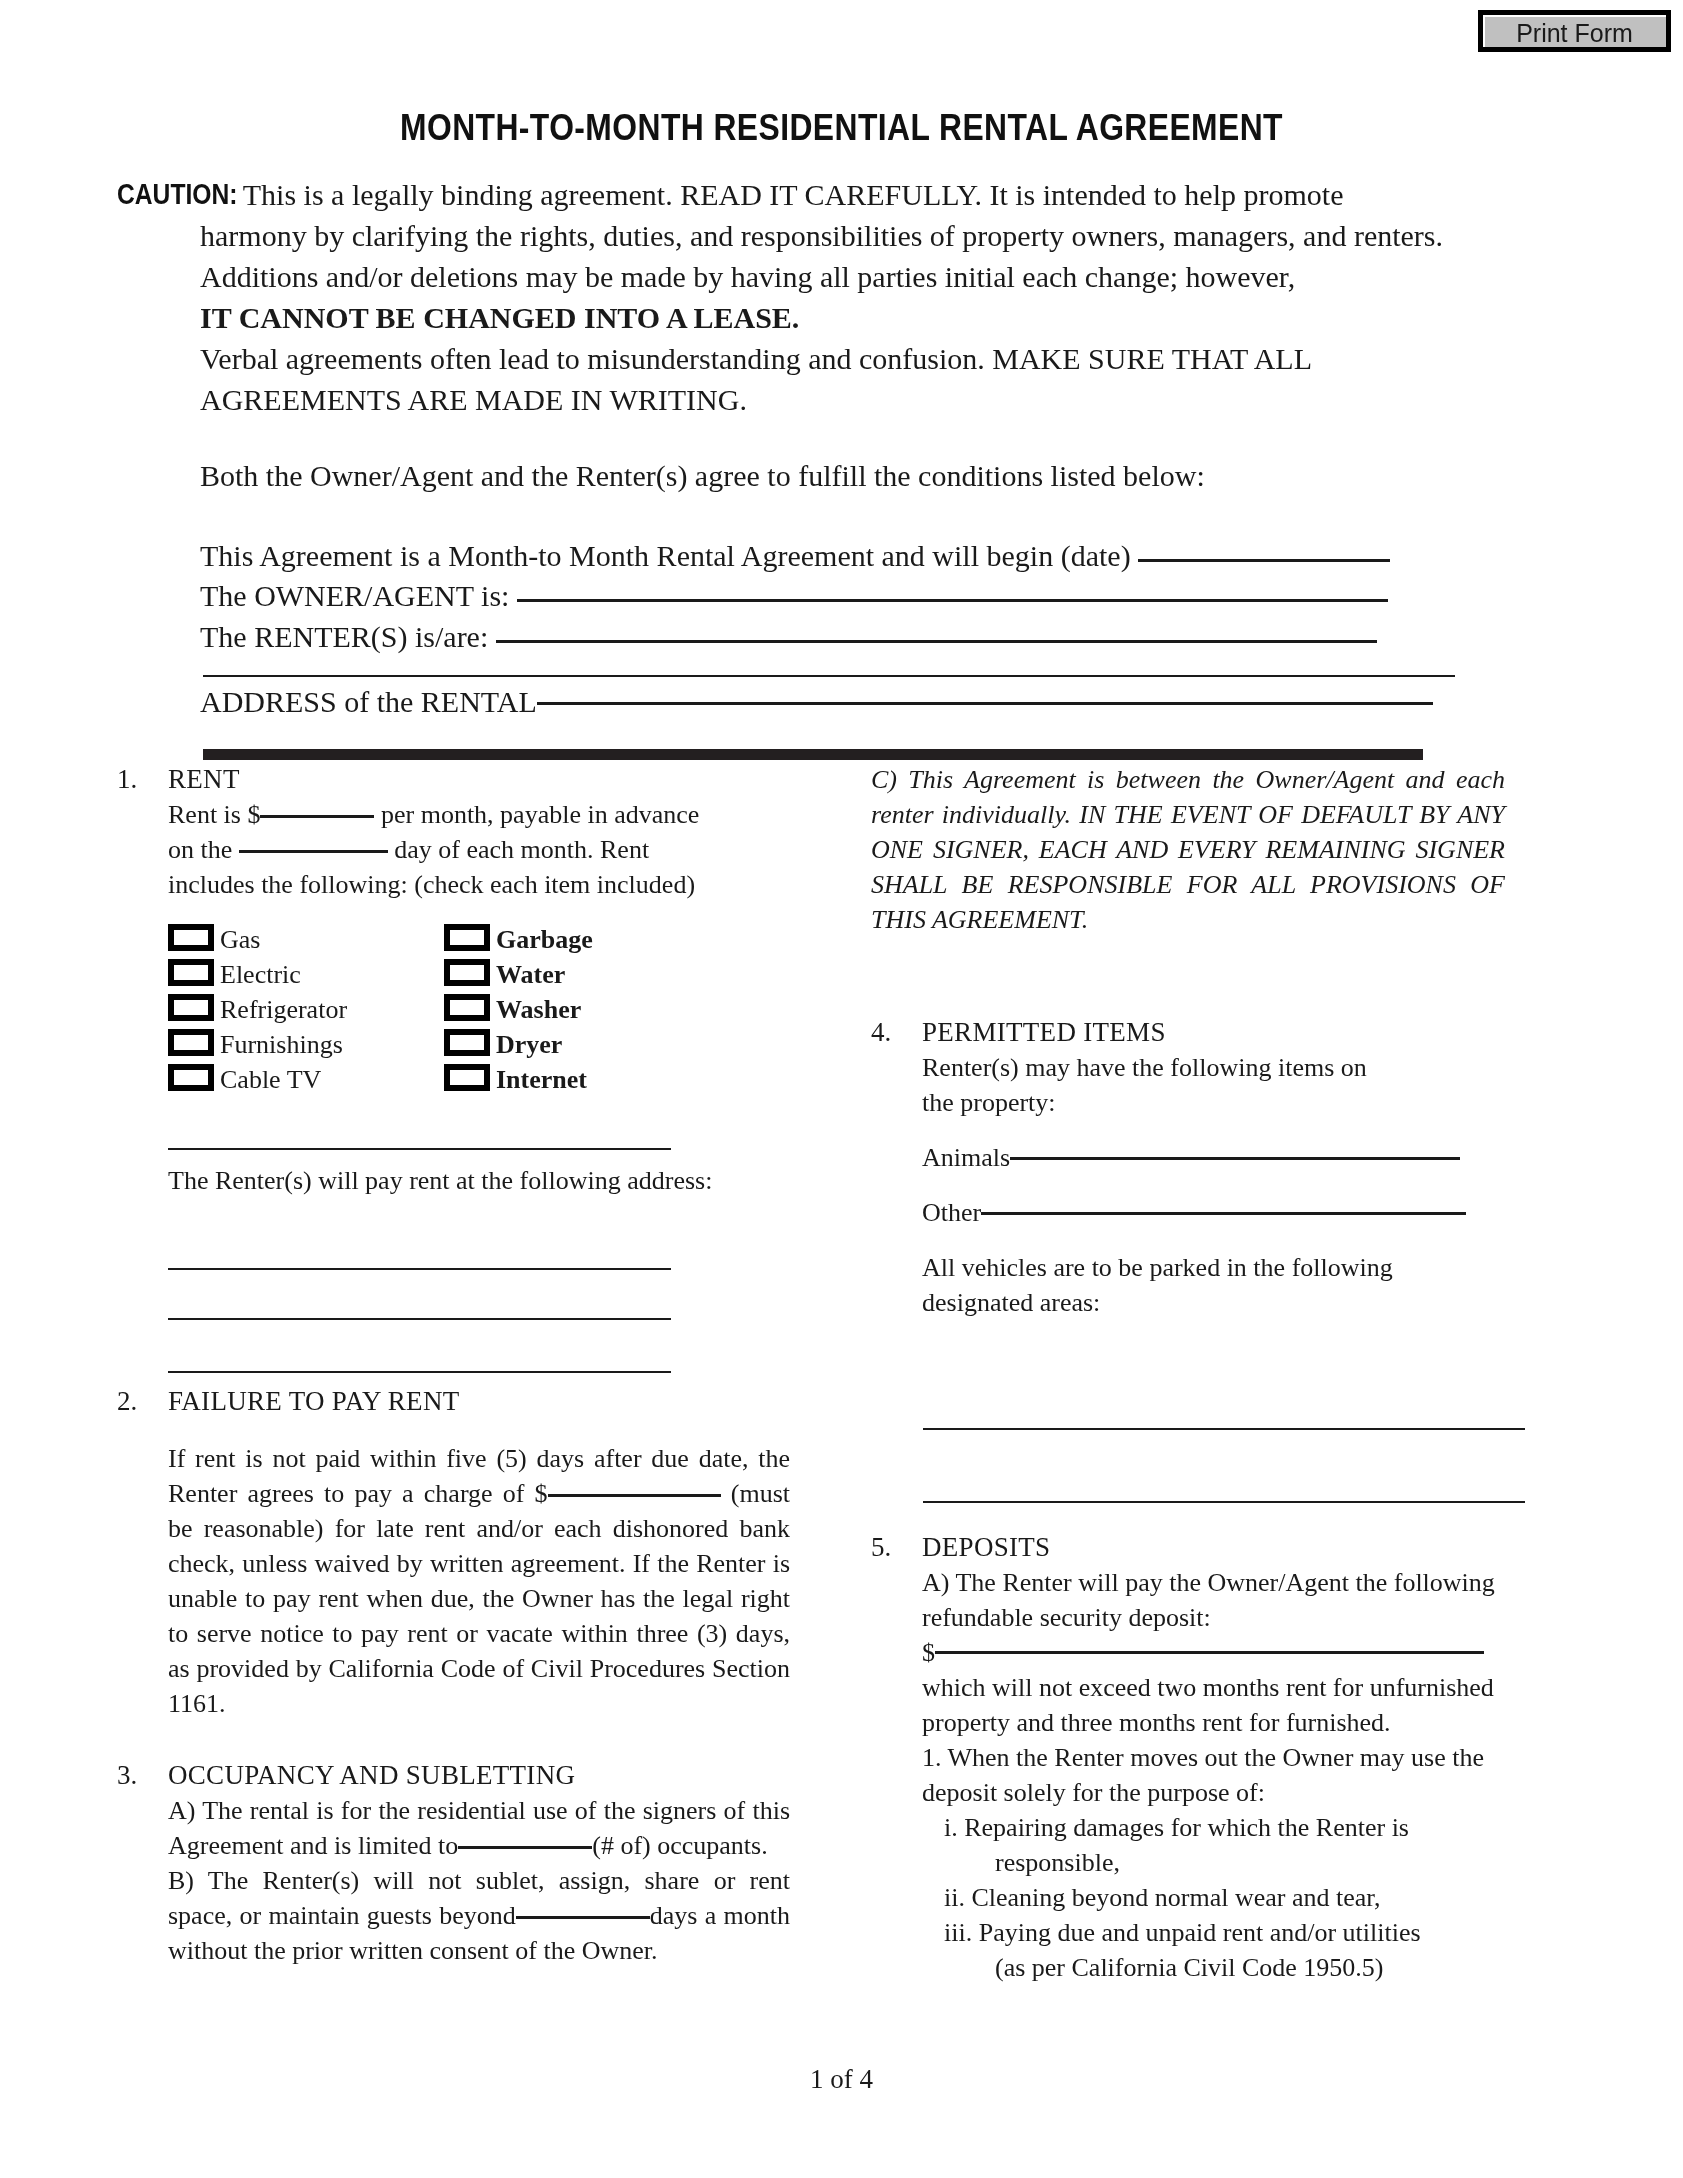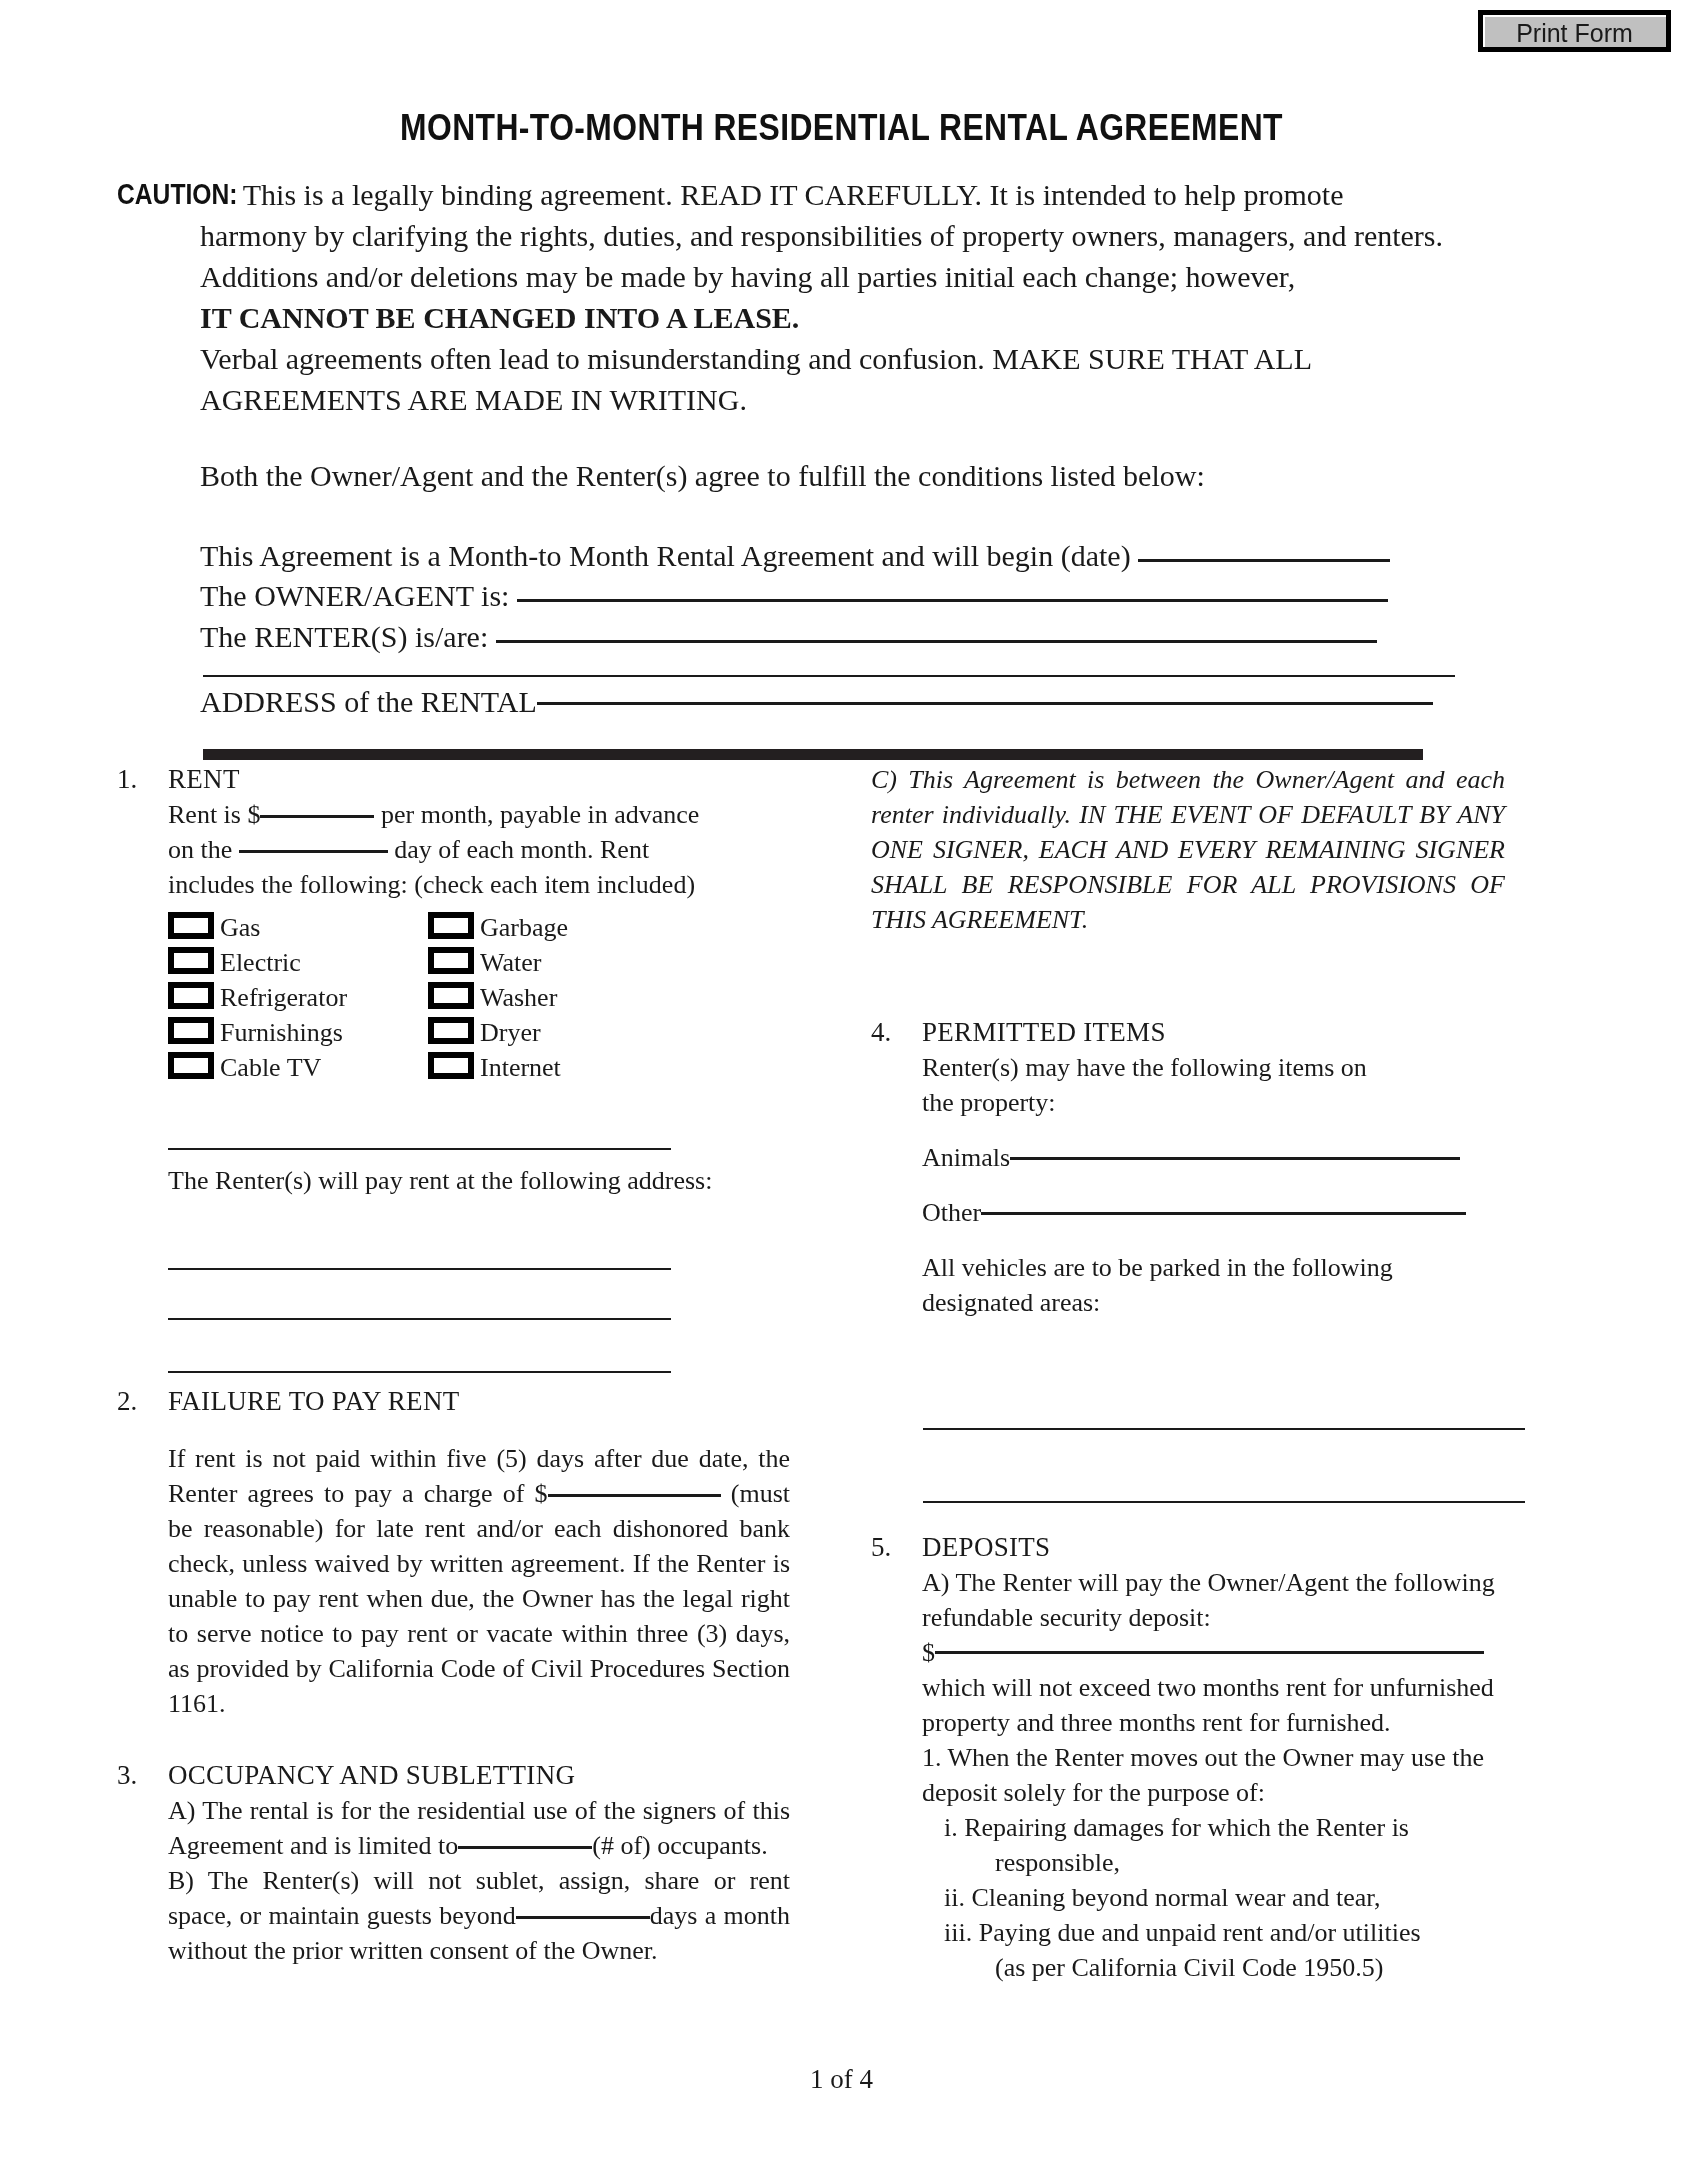--- a/index.html
+++ b/index.html
@@ -142,35 +142,35 @@
     letter-spacing: 0.3px;
   }
   .sec-body {
     margin-left: 51px;
   }
   .just { text-align: justify; }
 
   
   .cbgrid {
     margin-left: 51px;
-    margin-top: 8px;
+    margin-top: 20px;
     position: relative;
     width: 614px;
   }
   .cbrow {
     position: relative;
     height: 35px;
   }
   .cbcell {
     position: absolute;
     top: 0;
     white-space: nowrap;
   }
   .cbcell.a { left: 0; }
-  .cbcell.b { left: 260px; }
+  .cbcell.b { left: 276px; font-weight: bold; }
   .cbox {
     display: inline-block;
     width: 46px;
     height: 27px;
     border: 6px solid #000000;
     box-sizing: border-box;
     background: #ffffff;
     vertical-align: -3px;
     margin-right: 6px;
     cursor: pointer;

